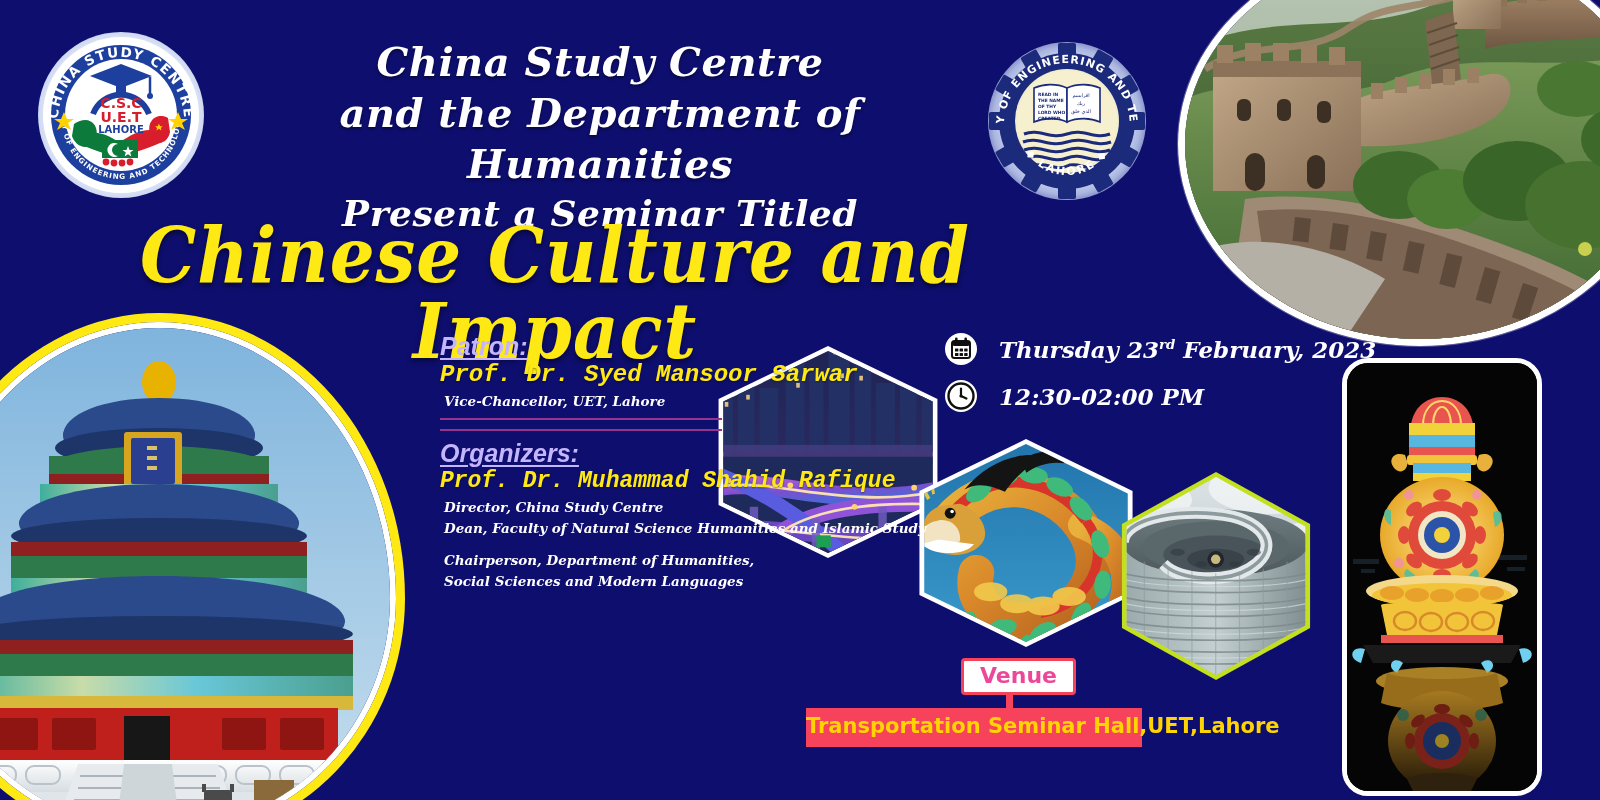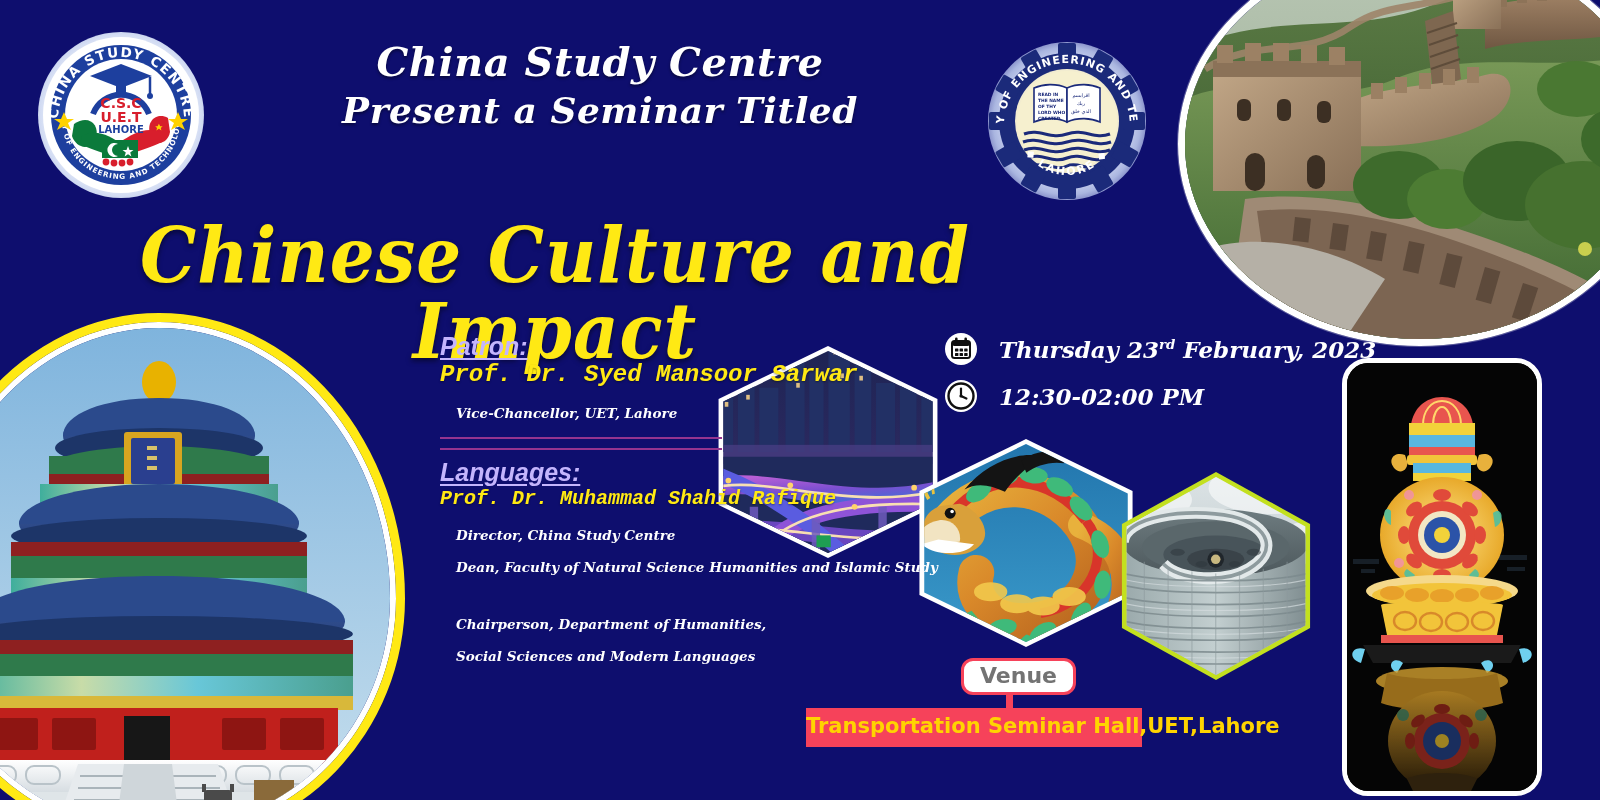--- a/index.html
+++ b/index.html
@@ -100,25 +100,25 @@
     color:#c4b5fd;text-decoration:underline;text-underline-offset:3px;
     margin:0 0 2px 0;line-height:1.12;
   }
   .name{
     font-family:Liberation Mono, monospace;
     font-style:italic;font-weight:700;
     color:#ffe914;font-size:24px;line-height:1.12;margin:0;
     white-space:nowrap;
     text-shadow:0 1px 2px rgba(0,0,0,.4);
   }
-  .name.small{font-size:20px;}
+  .name.small{font-size:23px;}
   .sub{
     font-family:"DejaVu Serif", serif;
     font-style:italic;font-weight:700;
-    color:#ffffff;font-size:13.5px;line-height:1.22;margin:16px;
+    color:#ffffff;font-size:13.5px;line-height:1.22;margin:4px;
     white-space:nowrap;
   }
   .rule{height:2px;background:#94348f;margin:9px 0 8px 0;width:282px;}
   .gap{height:8px;}
 
   
   .datetime{position:absolute;left:944px;top:332px;}
   .dt-row{display:flex;align-items:center;gap:21px;margin-bottom:13px;}
   .dt-icon{width:34px;height:34px;flex:0 0 34px;}
   .dt-icon svg{display:block;width:34px;height:34px;}
@@ -126,23 +126,23 @@
     font-family:"DejaVu Serif", serif;
     font-style:italic;font-weight:700;color:#ffffff;
     font-size:23px;line-height:1;white-space:nowrap;
   }
   .dt-text sup{font-size:.58em;vertical-align:super;}
 
   
   .venue-wrap{position:absolute;left:806px;top:658px;width:410px;}
   .venue-pill{
     position:absolute;left:155px;top:0;
-    background:#ffffff;border:3px solid #f6425a;border-radius:12px;
+    background:#ffffff;border:3px solid #f6425a;border-radius:4px;
     padding:3px 16px 5px 16px;
-    color:#737373;
+    color:#ec4899;
     font-family:"DejaVu Sans", sans-serif;
     font-weight:700;font-size:22px;line-height:1.05;
     z-index:3;
   }
   .venue-stem{position:absolute;left:200px;top:32px;width:7px;height:24px;background:#f6425a;z-index:1;}
   .venue-bar{
     position:absolute;left:0;top:50px;width:336px;
     background:#f6425a;padding:7px 0 9px 0;text-align:center;
     color:#ffd400;
     font-family:"DejaVu Sans", sans-serif;
@@ -402,20 +402,21 @@
         <textPath href="#uArcTop" startOffset="50%" text-anchor="middle">UNIVERSITY OF ENGINEERING AND TECHNOLOGY</textPath>
       </text>
       <text font-family="DejaVu Sans, sans-serif" font-size="11" font-weight="700" fill="#ffffff" letter-spacing="2.2">
         <textPath href="#uArcBot" startOffset="50%" text-anchor="middle">◆ LAHORE ◆</textPath>
       </text>
     </svg>
   </div>
 
   <div class="headline">
     <div class="l1">China Study Centre</div>
+    <div class="l2">and the Department of Humanities</div>
     <div class="l3">Present a Seminar Titled</div>
   </div>
   <div class="maintitle">Chinese Culture and Impact</div>
 
   <div class="photo-temple">
     <svg viewBox="0 0 462 500" preserveAspectRatio="xMidYMid slice">
       <defs>
         <linearGradient id="tsky" x1="0" y1="0" x2="0" y2="1">
           <stop offset="0" stop-color="#7fb4dd"></stop>
             <stop offset="1" stop-color="#c9e0ee"></stop>
@@ -884,21 +885,21 @@
       <p class="name">Prof. Dr. Syed Mansoor Sarwar</p>
       <p class="sub">Vice-Chancellor, UET, Lahore</p>
     </div>
 
     <div class="rule"></div>
 
 
     <div class="rule"></div>
 
     <div>
-      <p class="sec-head">Languages:</p>
+      <p class="sec-head">Organizers:</p>
       <p class="name small">Prof. Dr. Muhammad Shahid Rafique</p>
       <p class="sub">Director, China Study Centre</p>
       <p class="sub">Dean, Faculty of Natural Science Humanities and Islamic Study</p>
       <div class="gap"></div>
       <p class="sub">Chairperson, Department of Humanities,</p>
       <p class="sub">Social Sciences and Modern Languages</p>
     </div>
   </div>
 
   <div class="datetime">

